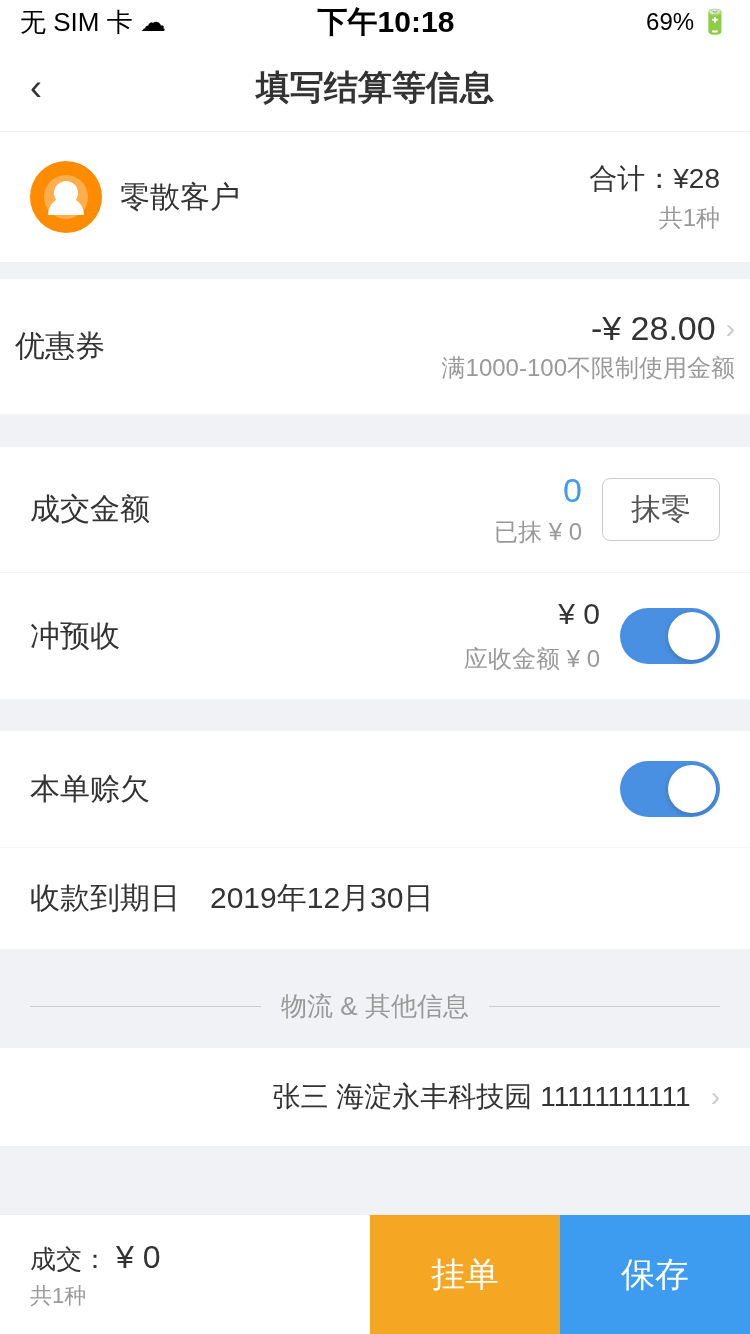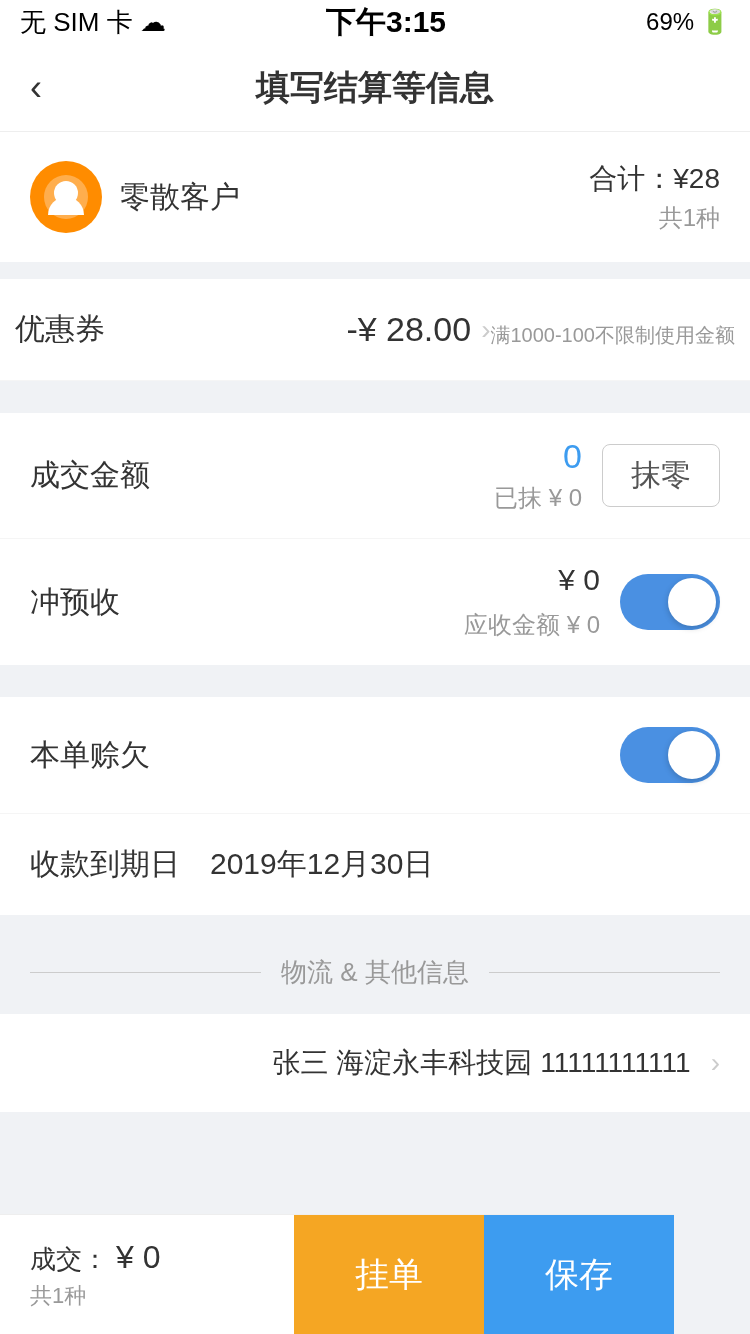--- a/index.html
+++ b/index.html
@@ -121,23 +121,23 @@
     .row-item {
       background: #fff;
       padding: 30px 15px;
       display: flex;
       align-items: center;
       justify-content: space-between;
       border-bottom: 1px solid #f5f5f5;
       min-height: 90px;
     }
     .row-label { font-size: 30px; color: #333; }
-    .row-right { display: flex; flex-direction: row; align-items: flex-end; }
+    .row-right { display: flex; flex-direction: column; align-items: flex-end; }
     .coupon-discount { font-size: 34px; color: #333; font-weight: 500; }
-    .coupon-desc { font-size: 20px; color: #999; margin-top: 4px; }
+    .coupon-desc { font-size: 24px; color: #999; margin-top: 4px; }
     .chevron-right {
       font-size: 28px;
       color: #ccc;
       margin-left: 10px;
     }
 
     
     .section-divider {
       height: 16px;
       background: #f0f2f5;
@@ -274,21 +274,21 @@
       padding-right: 10px;
     }
 
     
     .bottom-spacer { height: 180px; background: #f0f2f5; }
 
     
     .bottom-bar {
       position: fixed;
       bottom: 0;
-      width: 674px;
+      width: 750px;
       height: 120px;
       background: #fff;
       display: flex;
       align-items: stretch;
       border-top: 1px solid #eee;
     }
     .bottom-info {
       flex: 1;
       display: flex;
       flex-direction: column;
@@ -319,21 +319,21 @@
       cursor: pointer;
     }
   </style>
 </head>
 <body>
 
 <div class="status-bar">
   <div class="status-left">
     <span>无 SIM 卡 ☁</span>
   </div>
-  <div class="status-center">下午3:15</div>
+  <div class="status-center">下午10:18</div>
   <div class="status-right">
     <span>69%</span>
     <span>🔋</span>
   </div>
 </div>
 
 <div class="nav-bar">
   <div class="nav-back">‹</div>
   <div class="nav-title">填写结算等信息</div>
 </div>

